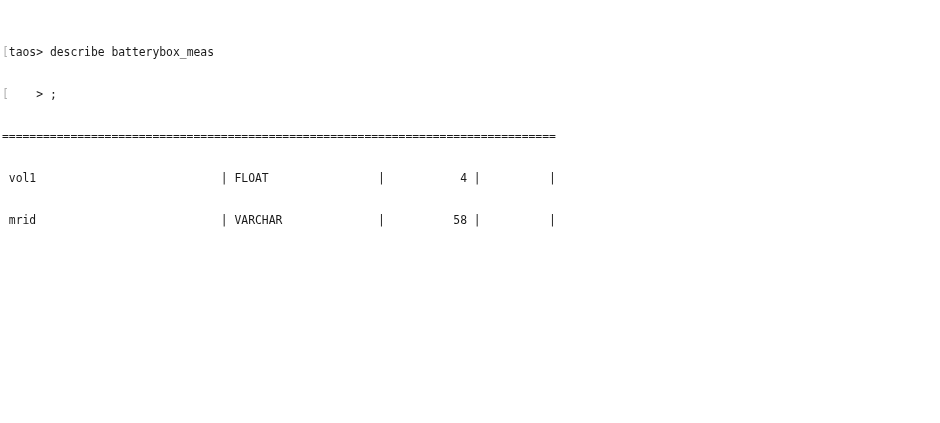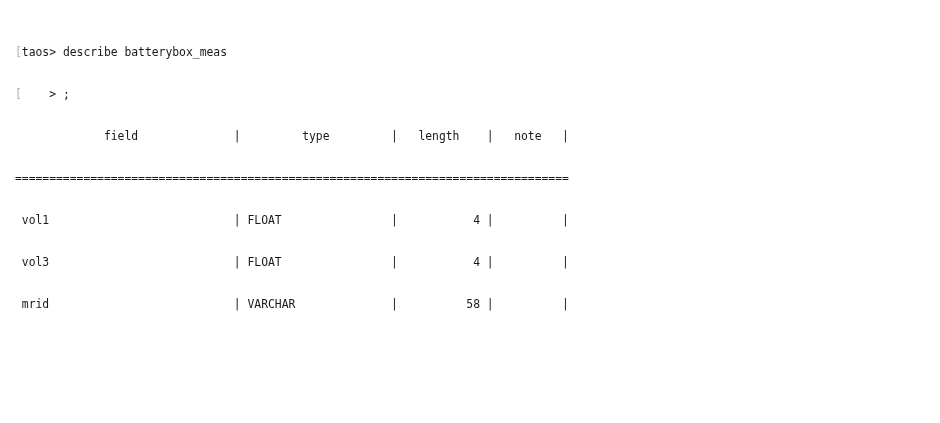--- a/index.html
+++ b/index.html
@@ -3,34 +3,32 @@
   <meta charset="utf-8">
   <style>
     html, body { margin: 0; padding: 0; background: #ffffff; }
     body { width: 940px; height: 423px; overflow: hidden; position: relative; }
     .term {
       position: absolute; left: 2px; top: 3px;
       font-family: "DejaVu Sans Mono", "Liberation Mono", monospace;
       font-size: 11.4px; line-height: 14px; color: #1a1a1a;
       white-space: pre; letter-spacing: -0.02px;
     }
-    .line { height: 14px; display: block; margin-left: 13px; }
+    .line { height: 14px; display: block; }
     .mark { color: #b0b0b0; }
   </style>
 </head>
 <body>
 
 <div class="term">
   
   <span class="line"><span class="mark">[</span><span>taos&gt; </span><span>describe batterybox_meas</span></span>
   <span class="line"><span class="mark">[</span><span>    &gt; </span><span>;</span></span>
-  <span class="line">             field              |         type         |   length    |   note   |</span>
   <span class="line">=================================================================================</span>
   <span class="line"> vol1                           | FLOAT                |           4 |          |</span>
-  <span class="line"> vol3                           | FLOAT                |           4 |          |</span>
   <span class="line"> mrid                           | VARCHAR              |          58 |          |</span>
   
   
 
   
   
   
   
   
   

